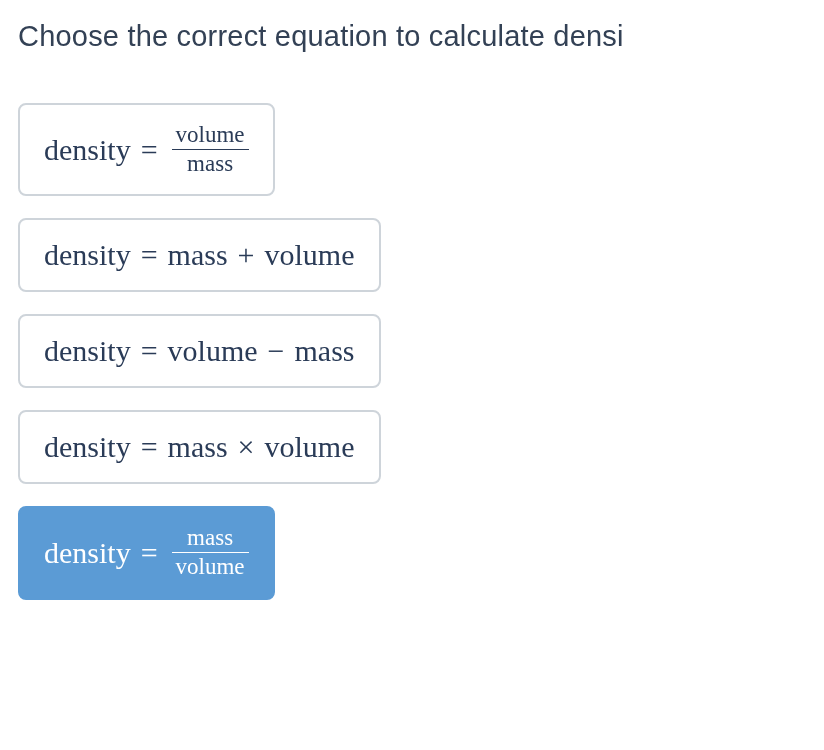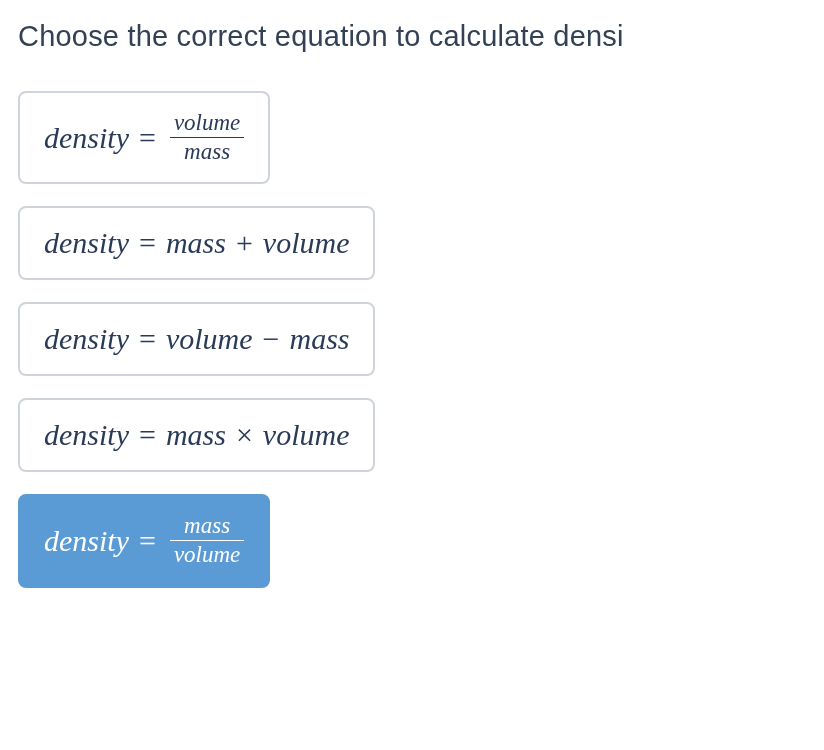--- a/index.html
+++ b/index.html
@@ -8,21 +8,21 @@
     height: 750px;
     background: #ffffff;
     font-family: Georgia, 'Times New Roman', serif;
     overflow: hidden;
     padding: 20px 18px;
   }
   .question {
     font-family: -apple-system, BlinkMacSystemFont, 'Segoe UI', Arial, sans-serif;
     font-size: 29px;
     color: #334155;
-    margin-bottom: 38px;
+    margin-bottom: 50px;
     white-space: nowrap;
     letter-spacing: 0.2px;
   }
   .options {
     display: flex;
     flex-direction: column;
     gap: 22px;
     align-items: flex-start;
   }
   .option {
@@ -39,21 +39,21 @@
     border-color: #5b9bd5;
   }
   .eq {
     display: inline-flex;
     align-items: center;
     font-size: 30px;
     color: #2a3b57;
     white-space: nowrap;
   }
   .option.selected .eq { color: #ffffff; }
-  .mrm { font-family: Georgia, 'Times New Roman', serif; font-style: italic; }
+  .mrm { font-family: Georgia, 'Times New Roman', serif; }
   .op {
     font-family: Georgia, 'Times New Roman', serif;
     margin: 0 10px;
   }
   .frac {
     display: inline-flex;
     flex-direction: column;
     align-items: center;
     line-height: 1.05;
     margin-left: 4px;

